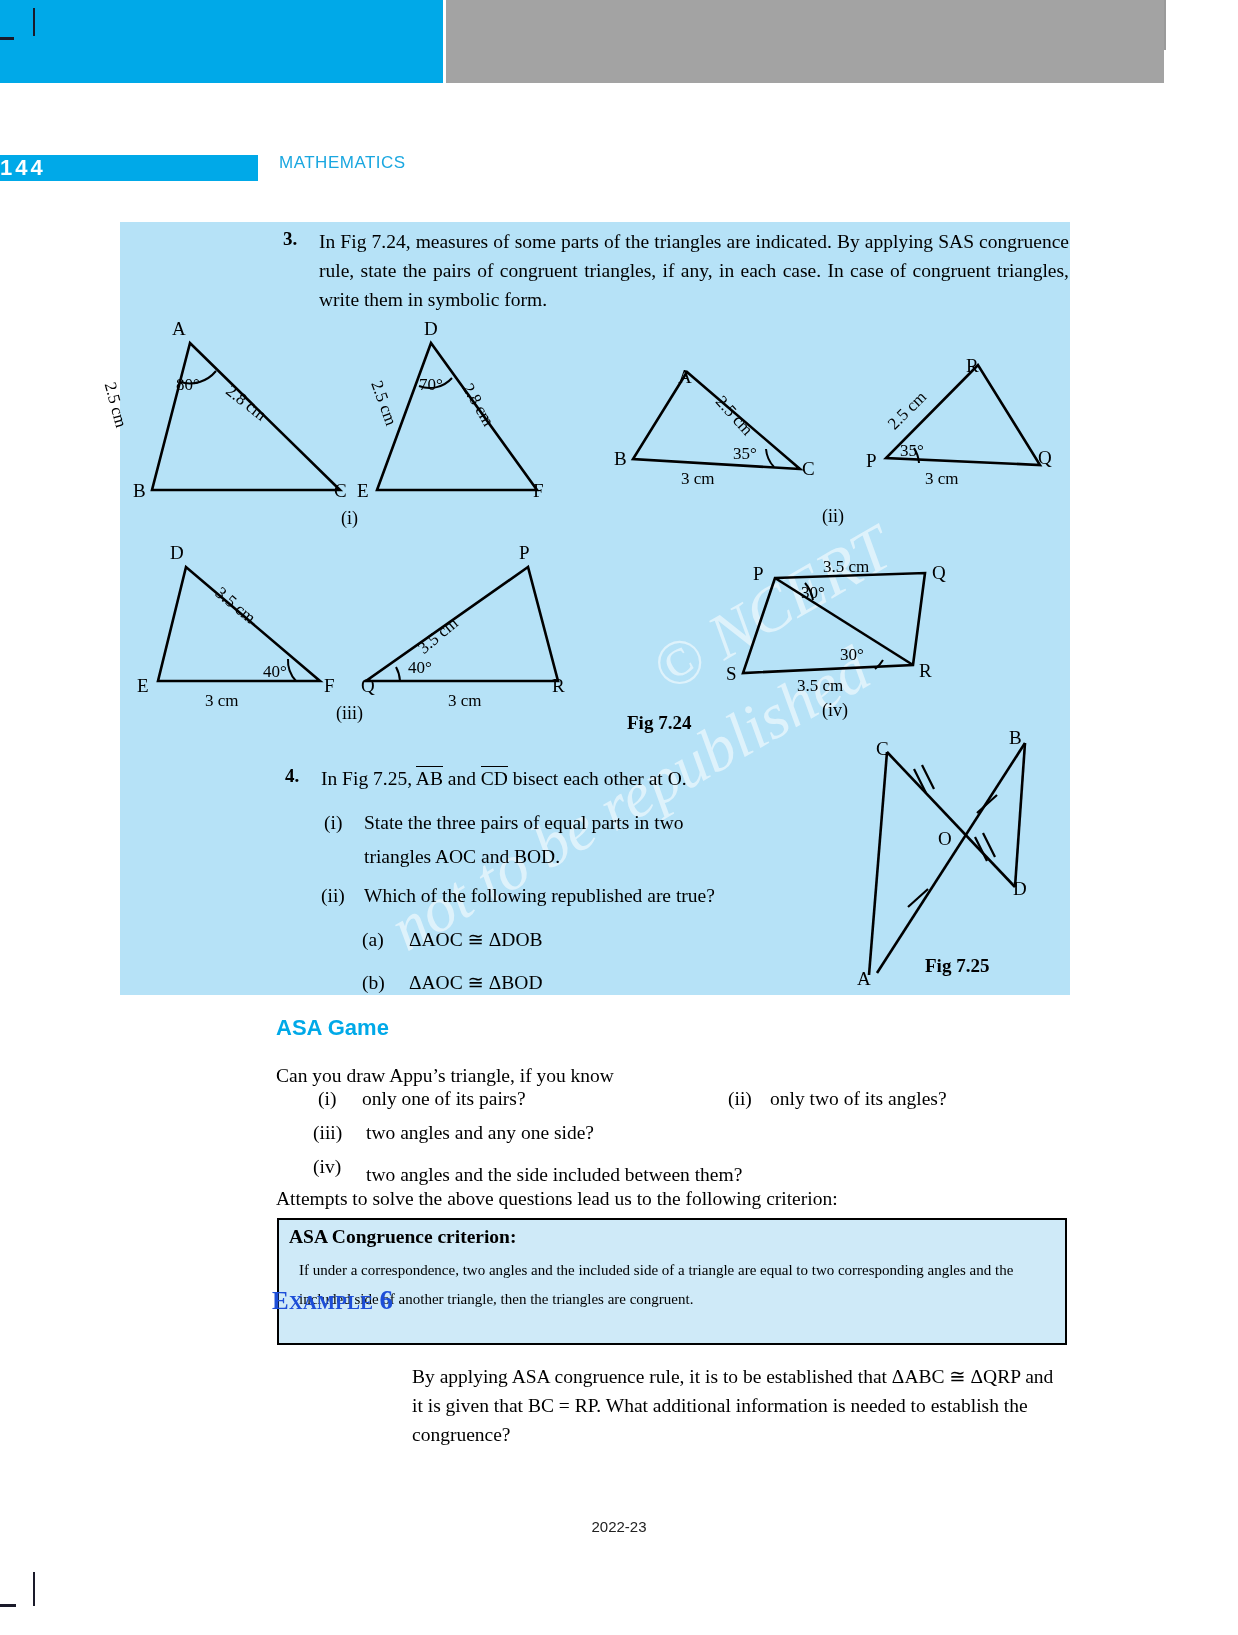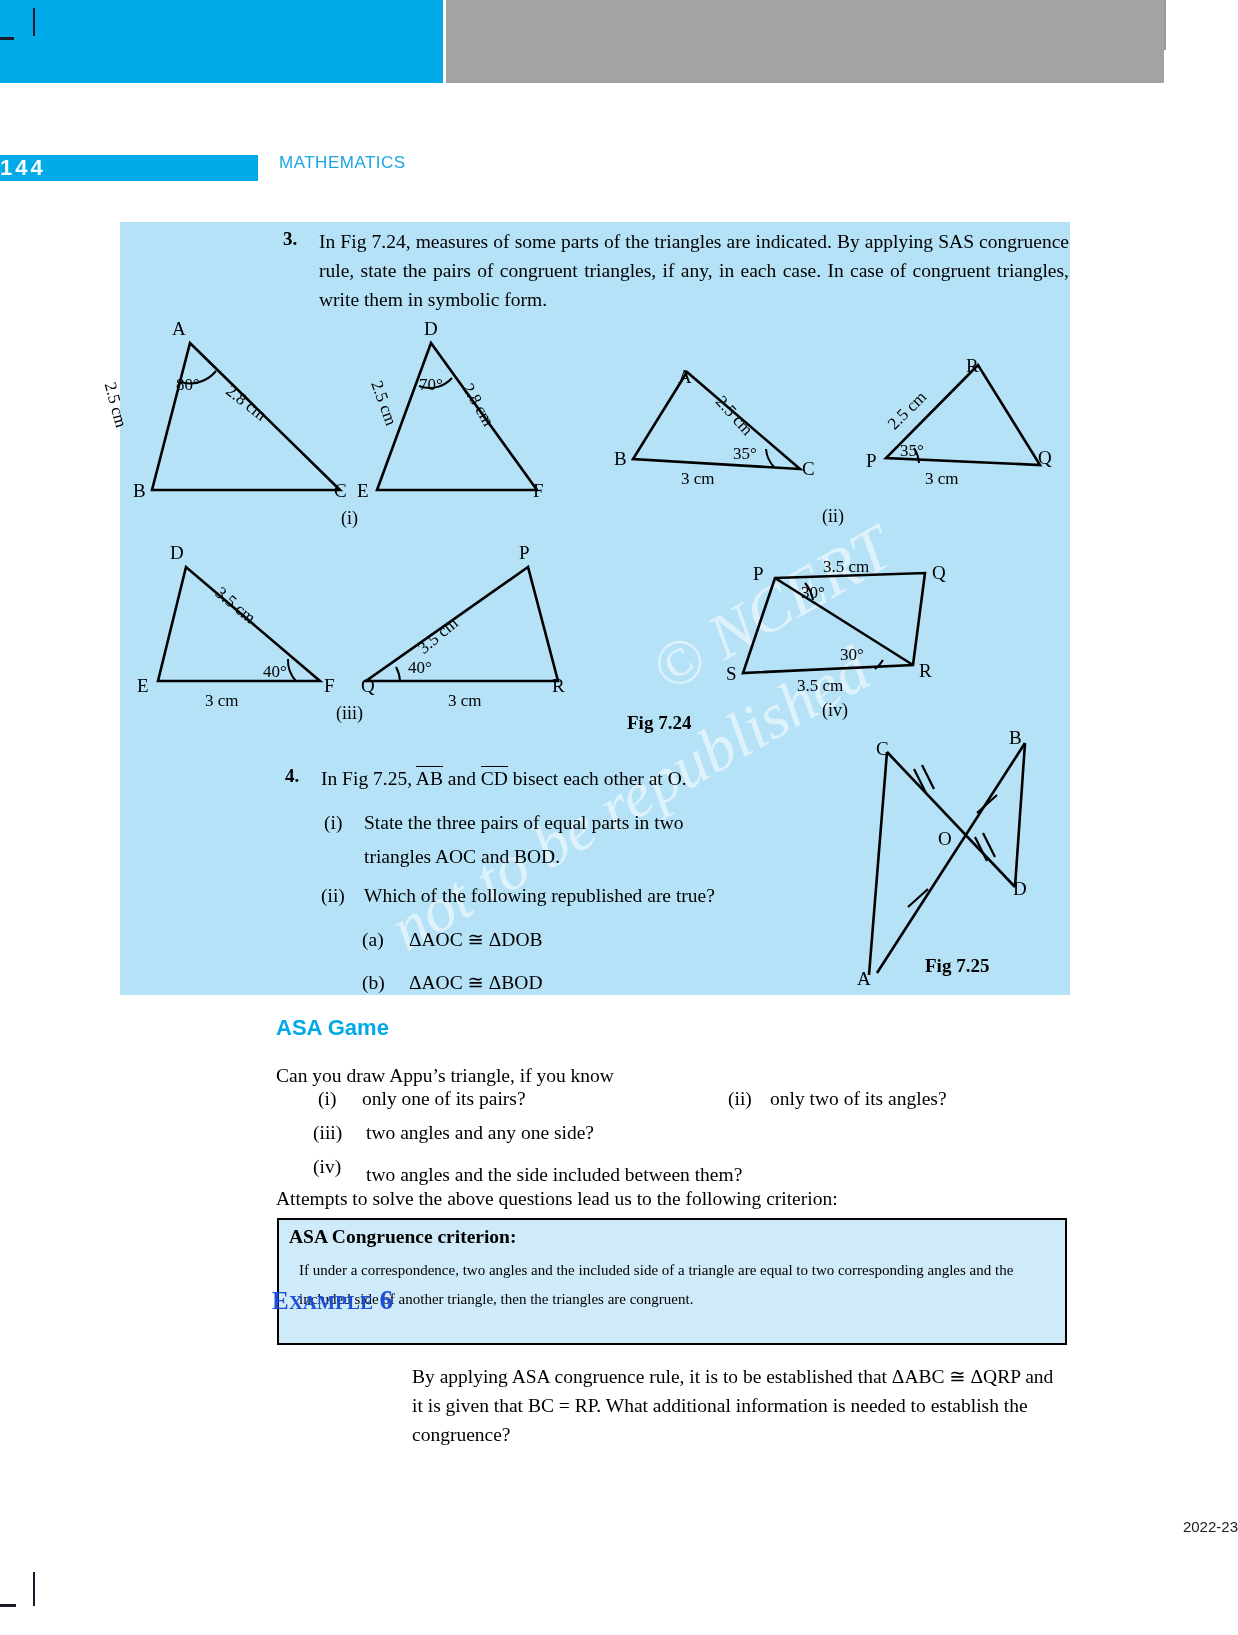--- a/index.html
+++ b/index.html
@@ -95,21 +95,21 @@
     color:#1d4ed8; font-family:"Liberation Serif", serif;
     font-weight:bold; font-size:24px; letter-spacing:0.3px;
   }
   #example-label .small-caps { font-size:19px; }
   #example-body {
     position:absolute; left:412px; top:1362px; width:656px;
     font-size:19.5px; line-height:29px;
   }
   #footer-year {
     position:absolute; left:0; top:1518px; width:1238px;
-    text-align:right; font-family:"Liberation Sans", sans-serif;
+    text-align:center; font-family:"Liberation Sans", sans-serif;
     font-size:15px; color:#222;
   }
   #crop-tick-bl { position:absolute; left:33px; top:1572px; width:2px; height:34px; background:#1a1a2a; }
   #crop-tick-bl2 { position:absolute; left:0px; top:1604px; width:16px; height:3px; background:#1a1a2a; }
 </style>
 </head>
 <body>
 
 <div id="top-bar-cyan"></div>
 <div id="top-bar-gray"></div>

